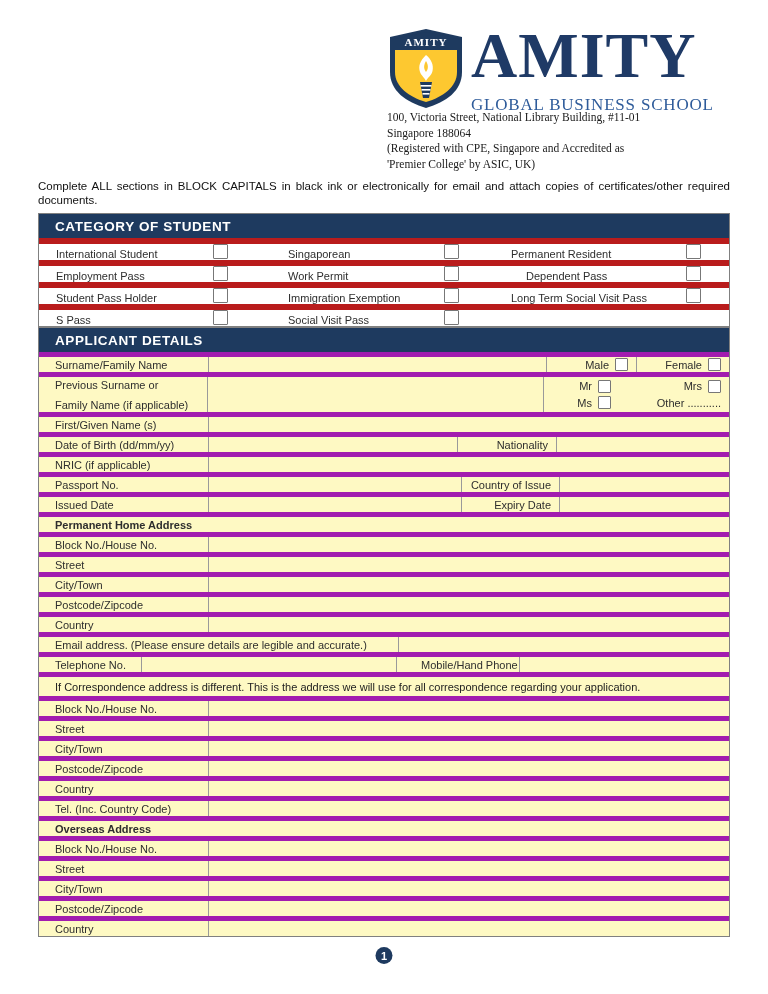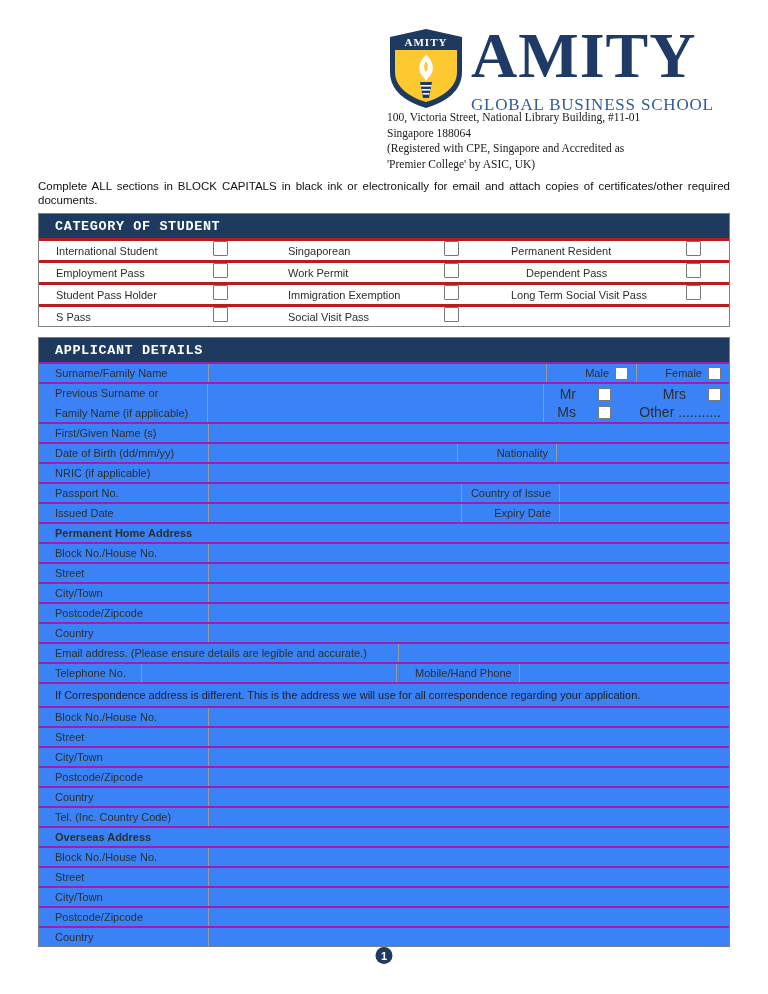--- a/index.html
+++ b/index.html
@@ -17,54 +17,54 @@
   .addr{position:absolute;left:387px;top:110px;font-family:"Liberation Serif",serif;
         font-size:11.5px;line-height:15.5px;color:#1a1a1a;}
   .form-title{position:absolute;left:38px;top:150px;font-family:"Liberation Serif",serif;
               font-weight:bold;font-size:21px;color:#1f3a66;letter-spacing:0.5px;}
   .instructions{position:absolute;left:38px;top:180px;width:692px;font-size:11.5px;
                 line-height:13.5px;color:#111;text-align:justify;}
 
   
   .tbl{position:absolute;left:38px;width:692px;border:1px solid #808080;box-sizing:border-box;}
   .tbl-hd{height:24px;background:#1e3a5f;color:#fff;display:flex;align-items:center;
-          padding-left:16px;font-family:Liberation Mono, monospace;font-weight:bold;
+          padding-left:16px;font-family:Liberation Sans, sans-serif;font-weight:bold;
           font-size:13.5px;letter-spacing:0.6px;box-sizing:border-box;}
-  .row{display:flex;border-top:2px solid #a21caf;box-sizing:border-box;background:#3b82f6;}
+  .row{display:flex;border-top:5px solid #a21caf;box-sizing:border-box;background:#fef9c3;}
   .row:first-of-type{border-top:none;}
   .cell{box-sizing:border-box;display:flex;align-items:center;font-size:11px;color:#2e2e2e;}
   .cell + .cell{border-left:1px solid #9a9a9a;}
   .lab{padding-left:16px;}
   .sub-lab{justify-content:flex-end;padding-right:8px;}
   .fill{flex:1;text-align:right;}
   .bold{font-weight:bold;}
 
   
   #category{top:213px;}
   .cat-row{height:22px;display:grid;align-items:center;
            grid-template-columns:174px 73px 158px 67px 175px 45px;
-           border-top:3px solid #b91c1c;box-sizing:border-box;}
+           border-top:6px solid #b91c1c;box-sizing:border-box;}
   .cat-row:first-of-type{border-top:none;}
   .cat-lab{font-size:11px;color:#2e2e2e;padding-left:17px;}
   .cb{width:15px;height:15px;background:#fff;border:1.5px solid #777;border-radius:1px;
       display:inline-block;box-sizing:border-box;flex:0 0 auto;}
   .cb-sm{width:13px;height:13px;}
 
   
-  #applicant{top:337px;}
+  #applicant{top:327px;}
   .r20{height:20px;}
   .r24{height:24px;}
   .r40{height:40px;}
   .two-line{flex-direction:column;align-items:flex-start;justify-content:center;
             line-height:12px;padding-top:0;gap:8px;}
   .gender-cell{justify-content:flex-end;gap:6px;padding-right:8px;}
   .titles-grid{display:grid;grid-template-columns:90px 95px;row-gap:2px;align-items:center;
                padding:2px 0;}
-  .tg-item{display:flex;justify-content:flex-end;align-items:center;gap:22px;
-           font-size:14px;color:#2e2e2e;}
+  .tg-item{display:flex;justify-content:flex-end;align-items:center;gap:6px;
+           font-size:11px;color:#2e2e2e;}
   .pr23{padding-right:23px;}
   .pr8{padding-right:8px;}
   .note{font-size:11px;color:#222;padding-left:16px;}
 
   
   .page-num{position:absolute;top:947px;left:50%;transform:translateX(-50%);
             width:17px;height:17px;border-radius:50%;background:#1e3a5f;color:#fff;
             font-size:11px;font-weight:bold;display:flex;align-items:center;
             justify-content:center;}
 </style>
@@ -236,21 +236,21 @@
     </div>
 
     <div class="row r20">
       <div class="cell lab" style="width:359px">Email address. (Please ensure details are legible and accurate.)</div>
       <div class="cell fill"></div>
     </div>
 
     <div class="row r20">
       <div class="cell lab" style="width:102px">Telephone No.</div>
       <div class="cell" style="width:255px"></div>
-      <div class="cell lab" style="width:123px;padding-left:18px">Mobile/Hand Phone</div>
+      <div class="cell lab" style="width:123px;padding-left:24px">Mobile/Hand Phone</div>
       <div class="cell fill"></div>
     </div>
 
     <div class="row r24">
       <div class="cell note fill">If Correspondence address is different. This is the address we will use for all correspondence regarding your application.</div>
     </div>
 
     <div class="row r20">
       <div class="cell lab" style="width:169px">Block No./House No.</div>
       <div class="cell fill"></div>

